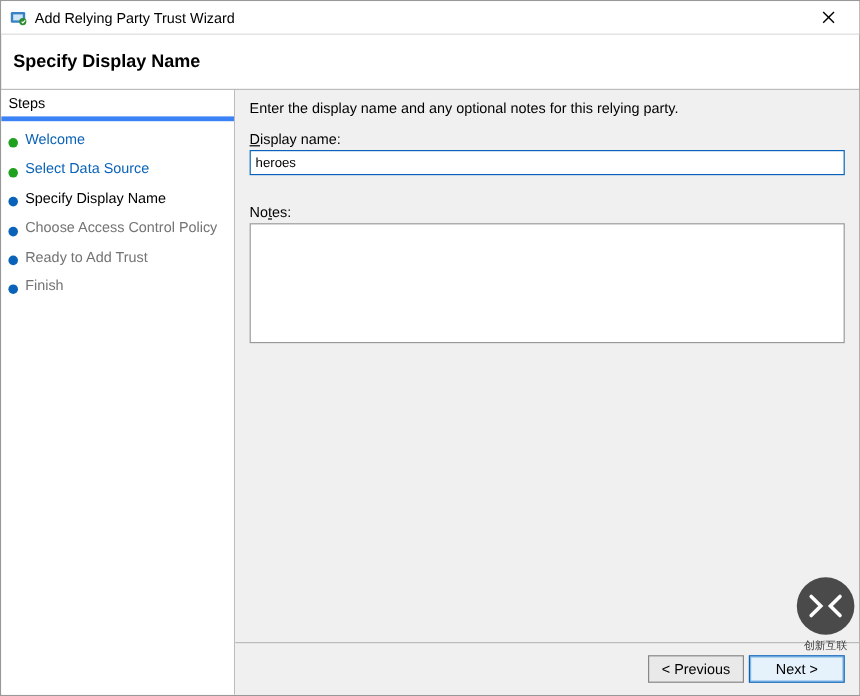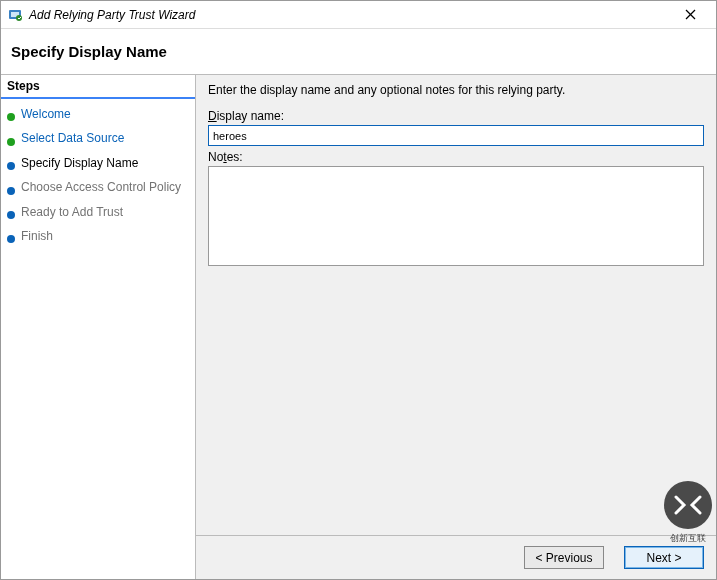--- a/index.html
+++ b/index.html
@@ -32,21 +32,20 @@
     border-bottom: 1px solid #ddd;
   }
   .titlebar .icon {
     margin-right: 6px;
     display: inline-flex;
     align-items: center;
   }
   .titlebar .title {
     flex: 1;
     font-size: 12px;
-    font-style: italic;
   }
   .titlebar .close {
     width: 40px;
     height: 26px;
     display: flex;
     align-items: center;
     justify-content: center;
     font-size: 14px;
     cursor: default;
   }
@@ -64,24 +63,24 @@
     display: flex;
     overflow: hidden;
   }
   .sidebar {
     width: 195px;
     border-right: 1px solid #bbb;
     padding: 0;
     background: #fff;
   }
   .sidebar-header {
-    font-weight: bold;
+    font-weight: normal;
     font-size: 12px;
     padding: 4px 6px 4px 6px;
-    border-bottom: 2px solid #3b82f6;
+    border-bottom: 4px solid #3b82f6;
   }
   .steps {
     padding: 8px 6px 6px 6px;
   }
   .step {
     display: flex;
     align-items: flex-end;
     margin-bottom: 10px;
     line-height: 1.2;
   }
@@ -119,21 +118,21 @@
   .text-input {
     width: 100%;
     height: 21px;
     border: 1px solid #0a63b8;
     padding: 2px 4px;
     font-size: 11px;
     font-family: inherit;
     background: #fff;
   }
   .notes-wrap {
-    margin-top: 4px;
+    margin-top: 24px;
   }
   .notes-area {
     width: 100%;
     height: 100px;
     border: 1px solid #999;
     background: #fff;
     resize: none;
     font-family: inherit;
     font-size: 12px;
     padding: 2px 4px;
@@ -143,21 +142,21 @@
     position: absolute;
     bottom: 0;
     left: 0;
     right: 0;
     height: 44px;
     border-top: 1px solid #bbb;
     display: flex;
     align-items: center;
     justify-content: flex-end;
     padding: 0 12px;
-    gap: 20px;
+    gap: 4px;
     background: #f0f0f0;
   }
   .btn {
     min-width: 80px;
     height: 23px;
     border: 1px solid #888;
     background: #e9e9e9;
     font-size: 12px;
     font-family: inherit;
     padding: 0 10px;

